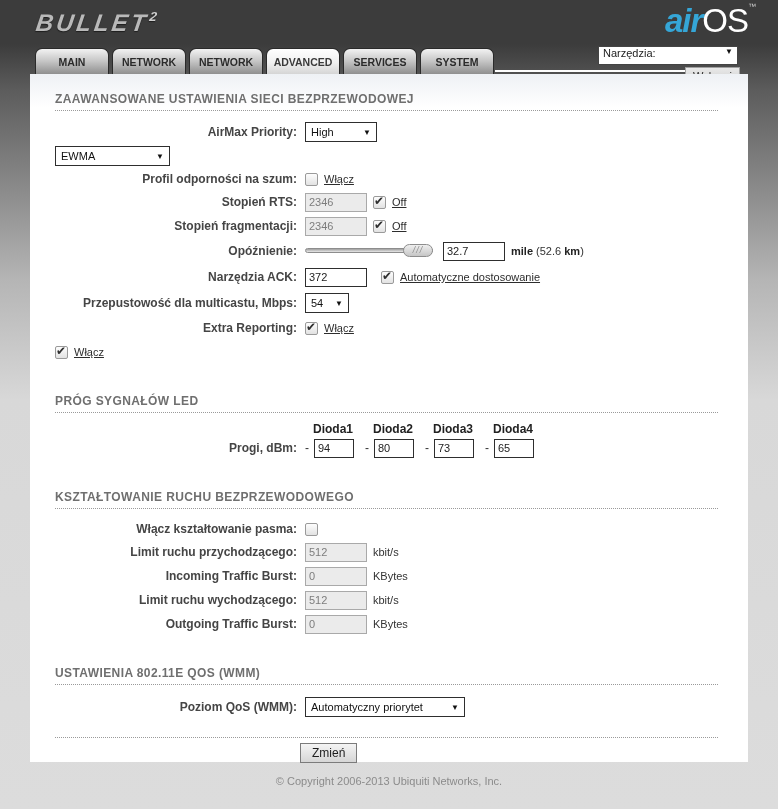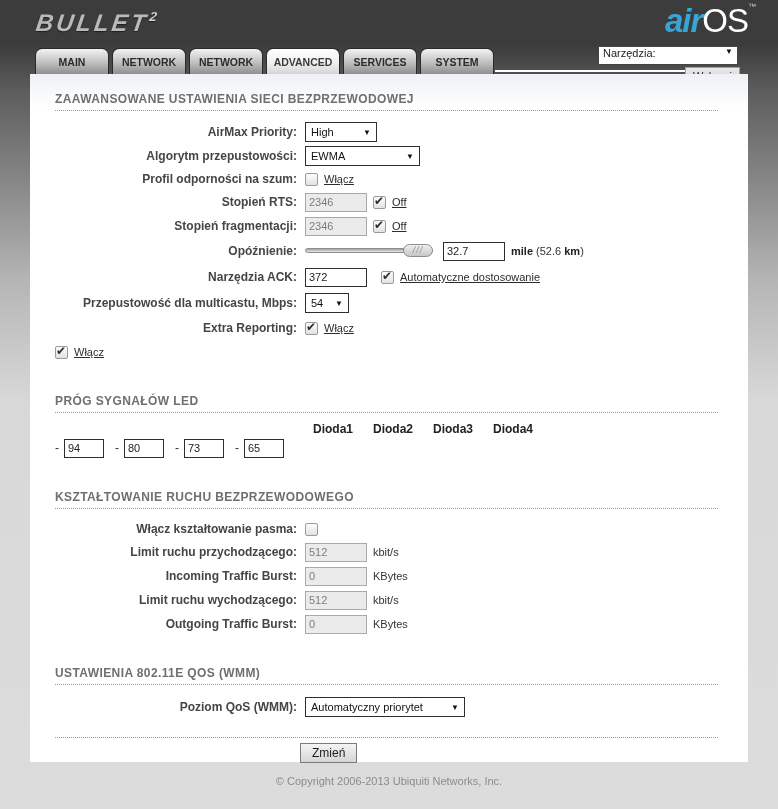--- a/index.html
+++ b/index.html
@@ -150,21 +150,20 @@
     <div class="row-label">AirMax Priority:</div>
     <div class="ctrl">
       <div class="sel" style="width:72px">
         <span>High</span>
         <span class="arrow">▼</span>
       </div>
     </div>
   </div>
 
   <div class="row">
-    <div class="row-label">Algorytm przepustowości:</div>
     <div class="ctrl">
       <div class="sel" style="width:115px">
         <span>EWMA</span>
         <span class="arrow">▼</span>
       </div>
     </div>
   </div>
 
   <div class="row" style="min-height:22px">
     <div class="row-label">Profil odporności na szum:</div>
@@ -241,20 +240,21 @@
 
   <div class="section-title gap-lg">PRÓG SYGNAŁÓW LED</div>
 
   <div class="led-headers">
     <span>Dioda1</span>
     <span>Dioda2</span>
     <span>Dioda3</span>
     <span>Dioda4</span>
   </div>
   <div class="row">
+    <div class="row-label">Progi, dBm:</div>
     <div class="ctrl" style="gap:0">
       <span class="led-group">
         <span class="minus">-</span>
         <input class="tin small" value="94" style="">
       </span>
       <span class="led-group">
         <span class="minus">-</span>
         <input class="tin small" value="80" style="">
       </span>
       <span class="led-group">

